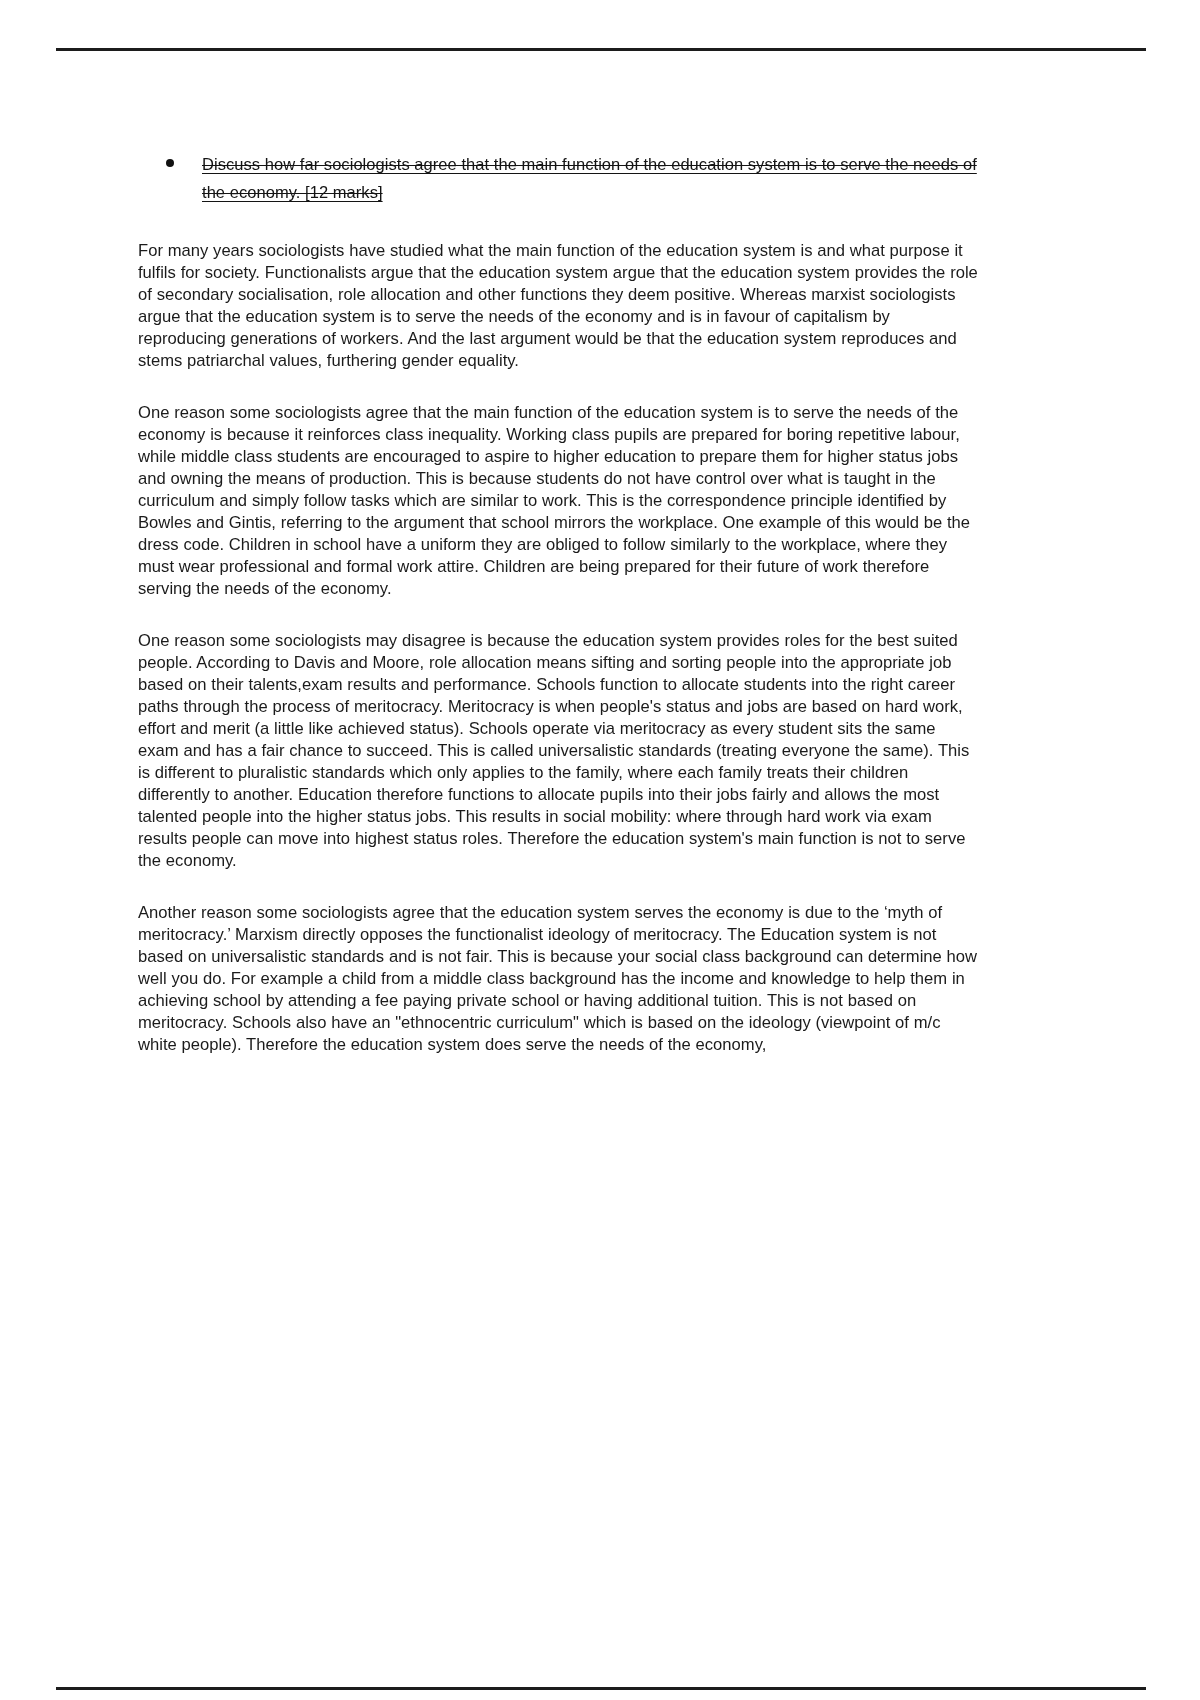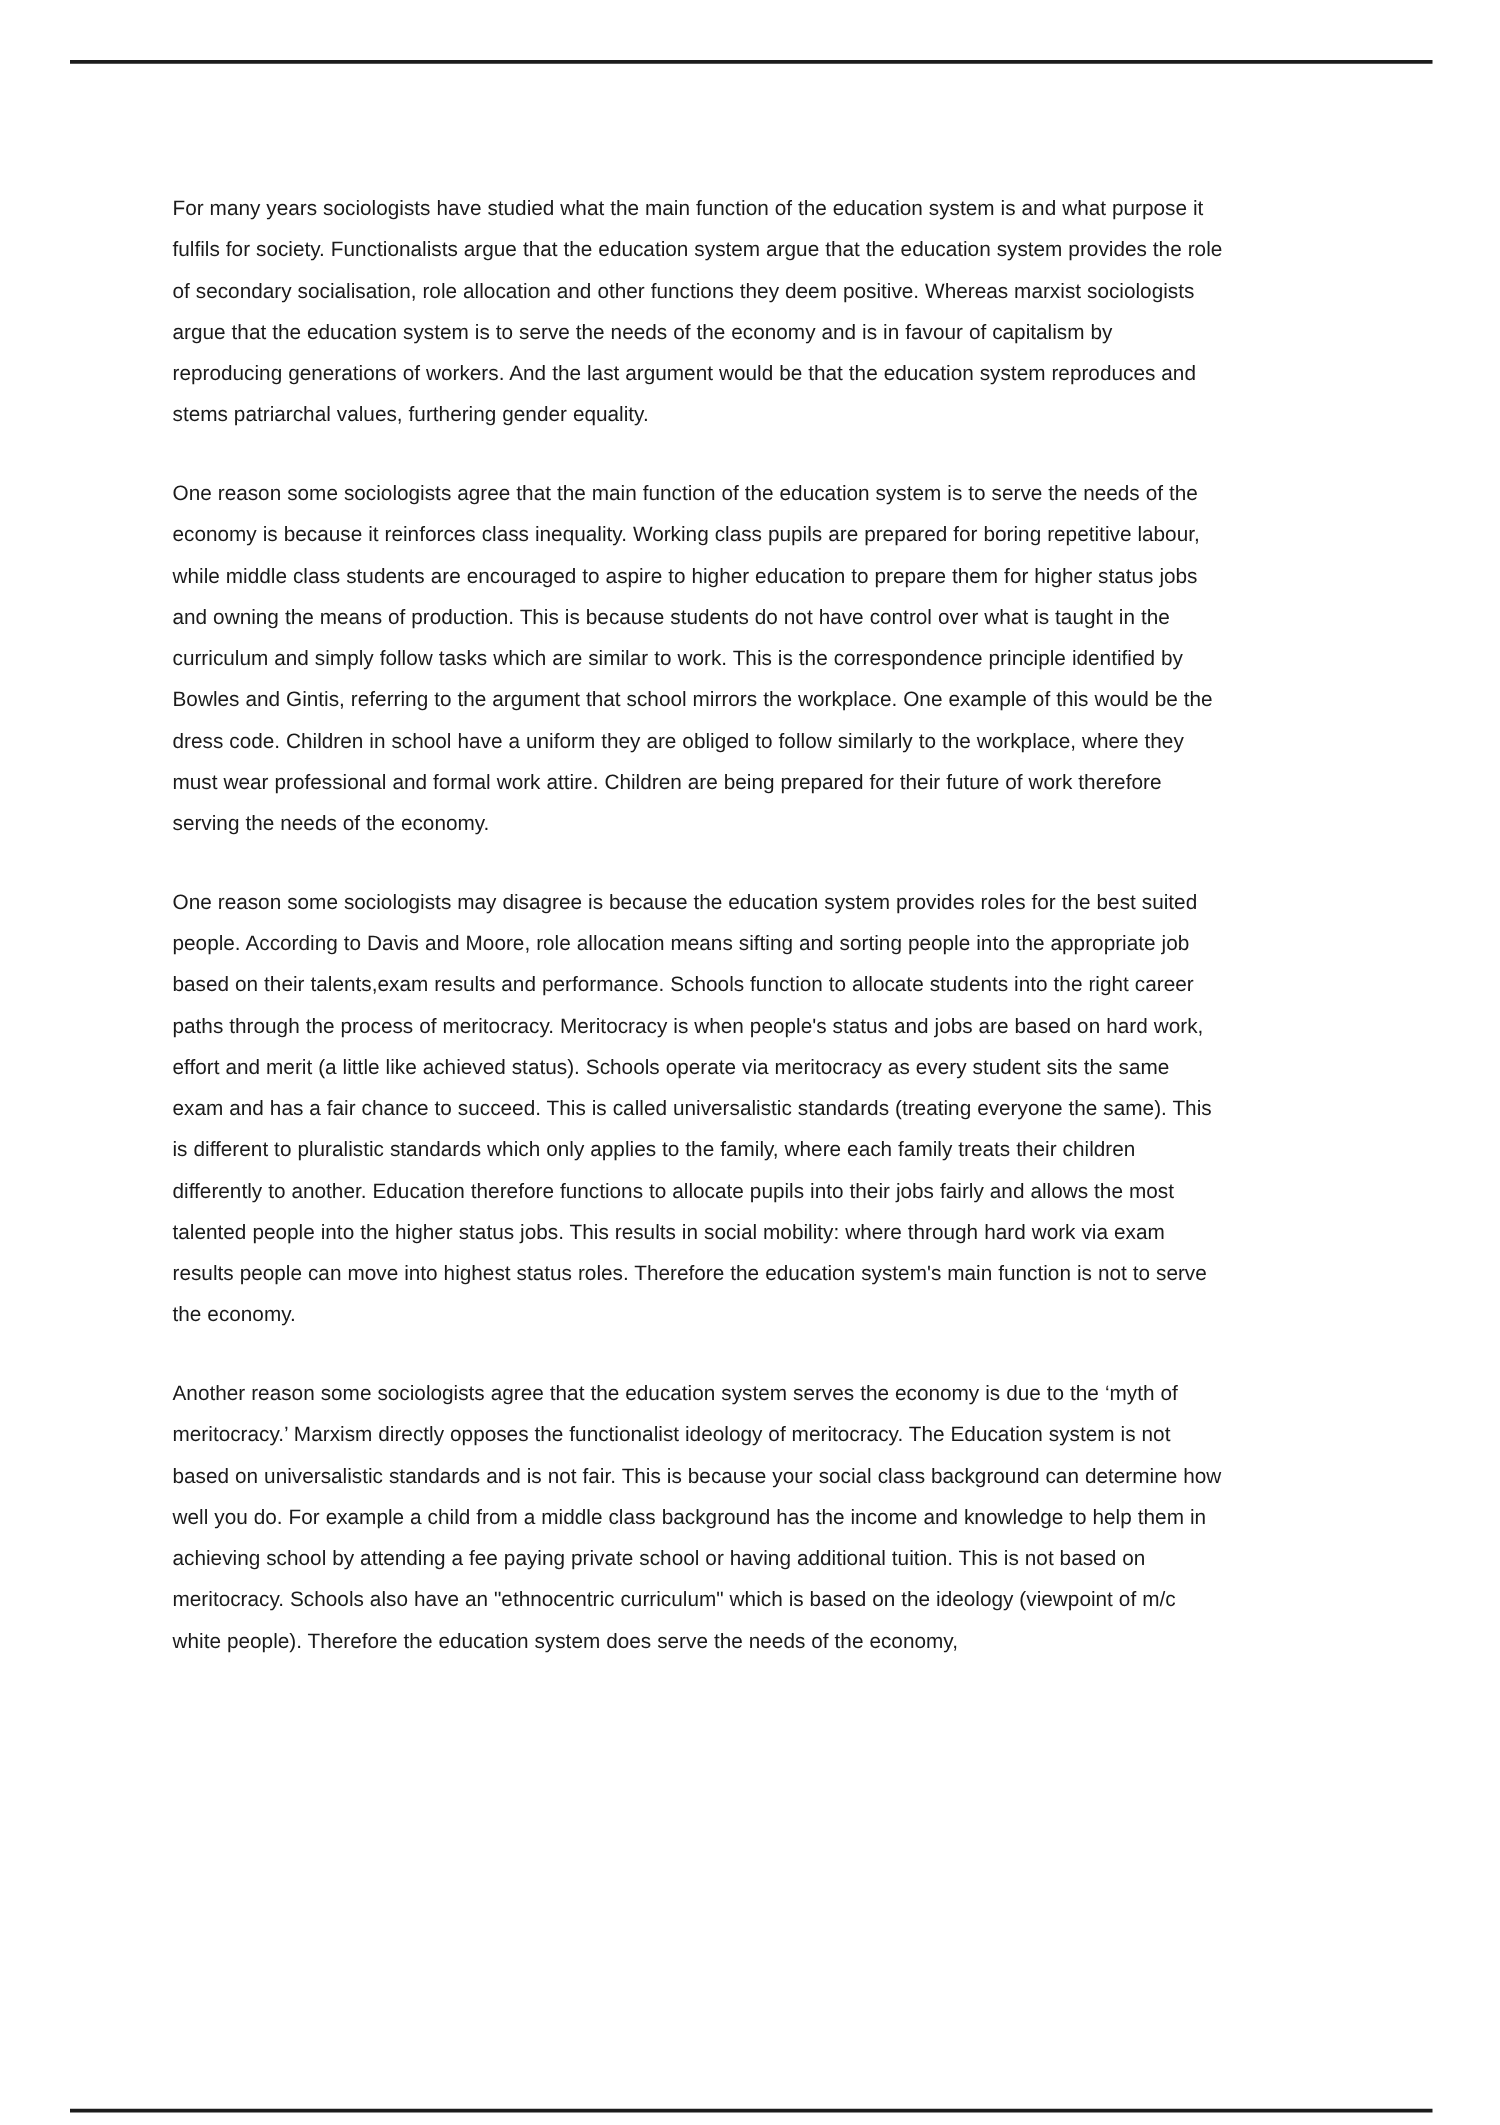--- a/index.html
+++ b/index.html
@@ -59,37 +59,41 @@
     color: #141414;
     text-decoration: underline line-through;
     text-decoration-thickness: 1.3px;
     text-underline-offset: 3px;
     letter-spacing: 0.05px;
   }
 
   p.para {
     margin: 0 0 30px 0;
     font-size: 16.6px;
-    line-height: 33px;
+    line-height: 22px;
     color: #1b1b1b;
     text-align: left;
     letter-spacing: 0.01px;
     word-spacing: 0.15px;
   }
   p.para:last-child { margin-bottom: 0; }
 </style>
 </head>
 <body>
 
 <div class="page">
 
   <div class="rule rule-top"></div>
 
   <div class="content">
 
+    <div class="bullet-block">
+      <span class="bullet-dot"></span>
+      <span class="heading-text">Discuss how far sociologists agree that the main function of the education system is to serve the needs of the economy. [12 marks]</span>
+    </div>
 
     <p class="para">For many years sociologists have studied what the main function of the education system is and what purpose it fulfils for society. Functionalists argue that the education system argue that the education system provides the role of secondary socialisation, role allocation and other functions they deem positive. Whereas marxist sociologists argue that the education system is to serve the needs of the economy and is in favour of capitalism by reproducing generations of workers. And the last argument would be that the education system reproduces and stems patriarchal values, furthering gender equality.</p>
     <p class="para">One reason some sociologists agree that the main function of the education system is to serve the needs of the economy is because it reinforces class inequality. Working class pupils are prepared for boring repetitive labour, while middle class students are encouraged to aspire to higher education to prepare them for higher status jobs and owning the means of production. This is because students do not have control over what is taught in the curriculum and simply follow tasks which are similar to work. This is the correspondence principle identified by Bowles and Gintis, referring to the argument that school mirrors the workplace. One example of this would be the dress code. Children in school have a uniform they are obliged to follow similarly to the workplace, where they must wear professional and formal work attire. Children are being prepared for their future of work therefore serving the needs of the economy.</p>
     <p class="para">One reason some sociologists may disagree is because the education system provides roles for the best suited people. According to Davis and Moore, role allocation means sifting and sorting people into the appropriate job based on their talents,exam results and performance. Schools function to allocate students into the right career paths through the process of meritocracy. Meritocracy is when people's status and jobs are based on hard work, effort and merit (a little like achieved status). Schools operate via meritocracy as every student sits the same exam and has a fair chance to succeed. This is called universalistic standards (treating everyone the same). This is different to pluralistic standards which only applies to the family, where each family treats their children differently to another. Education therefore functions to allocate pupils into their jobs fairly and allows the most talented people into the higher status jobs. This results in social mobility: where through hard work via exam results people can move into highest status roles. Therefore the education system's main function is not to serve the economy.</p>
     <p class="para">Another reason some sociologists agree that the education system serves the economy is due to the ‘myth of meritocracy.’ Marxism directly opposes the functionalist ideology of meritocracy. The Education system is not based on universalistic standards and is not fair. This is because your social class background can determine how well you do. For example a child from a middle class background has the income and knowledge to help them in achieving school by attending a fee paying private school or having additional tuition. This is not based on meritocracy. Schools also have an "ethnocentric curriculum" which is based on the ideology (viewpoint of m/c white people). Therefore the education system does serve the needs of the economy,</p>
 
   </div>
 
   <div class="rule rule-bottom"></div>
 

